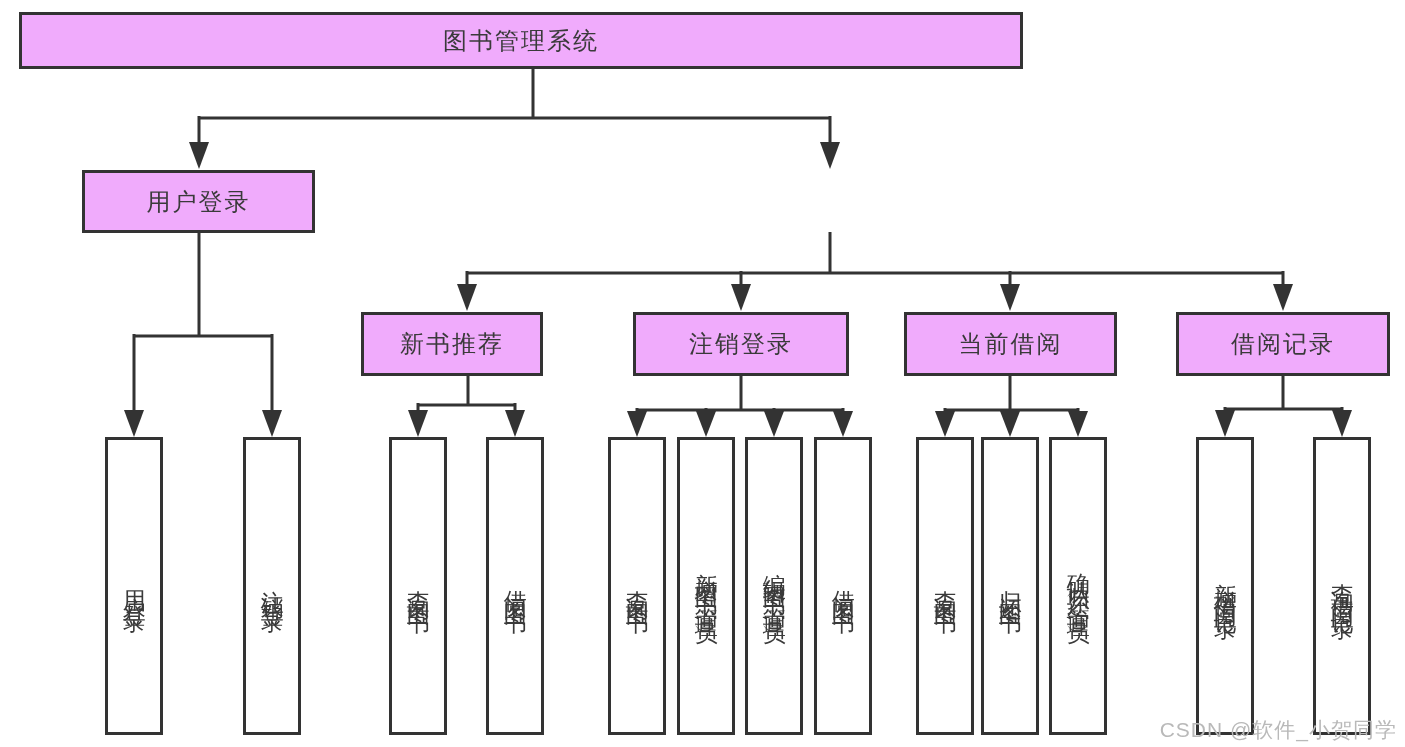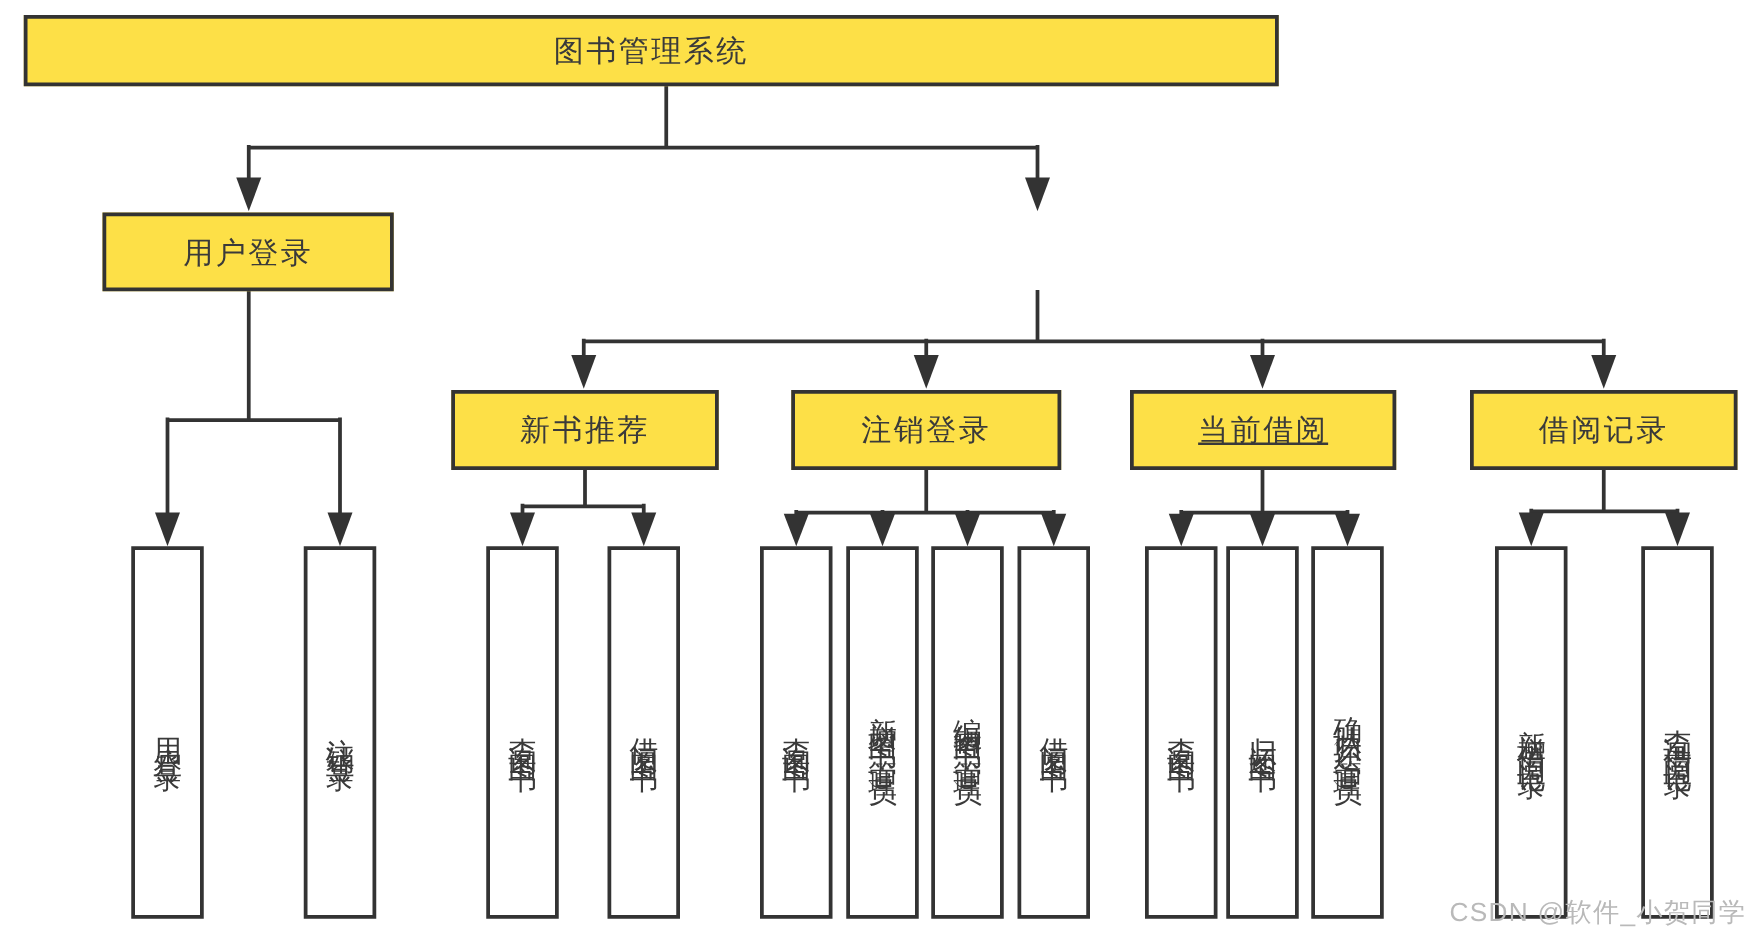--- a/index.html
+++ b/index.html
@@ -13,21 +13,21 @@
   }
   #connectors {
     position: absolute;
     left: 0; top: 0;
     width: 1405px; height: 747px;
   }
   .hbox {
     position: absolute;
     box-sizing: border-box;
     border: 3px solid #333333;
-    background: #fde047;
+    background: #f0abfc;
     display: flex;
     align-items: center;
     justify-content: center;
     font-size: 24px;
     letter-spacing: 2px;
     color: #3a3a3a;
     white-space: nowrap;
   }
   .leaf {
     position: absolute;
@@ -56,23 +56,23 @@
     bottom: 3px;
     font-size: 21px;
     color: #b9b9b9;
     letter-spacing: 1px;
     white-space: nowrap;
   }
   
   #node-root   { left: 19px;  top: 12px;  width: 1004px; height: 57px; }
   #node-l2-0   { left: 82px;  top: 170px; width: 233px;  height: 63px; }
   #node-l2-1   { left: 712px; top: 170px; width: 236px;  height: 63px; }
-  #node-l3-0   { left: 361px; top: 312px; width: 214px;  height: 64px; }
+  #node-l3-0   { left: 361px; top: 312px; width: 182px;  height: 64px; }
   #node-l3-1   { left: 633px; top: 312px; width: 216px;  height: 64px; }
-  #node-l3-2   { left: 904px; top: 312px; width: 213px;  height: 64px; text-decoration: underline; }
+  #node-l3-2   { left: 904px; top: 312px; width: 213px;  height: 64px; }
   #node-l3-3   { left: 1176px;top: 312px; width: 214px;  height: 64px; }
   #leaf-a1 { left: 105px; }
   #leaf-a2 { left: 243px; }
   #leaf-b1 { left: 389px; }
   #leaf-b2 { left: 486px; }
   #leaf-c1 { left: 608px; }
   #leaf-c2 { left: 677px; }
   #leaf-c3 { left: 745px; }
   #leaf-c4 { left: 814px; }
   #leaf-d1 { left: 916px; }

